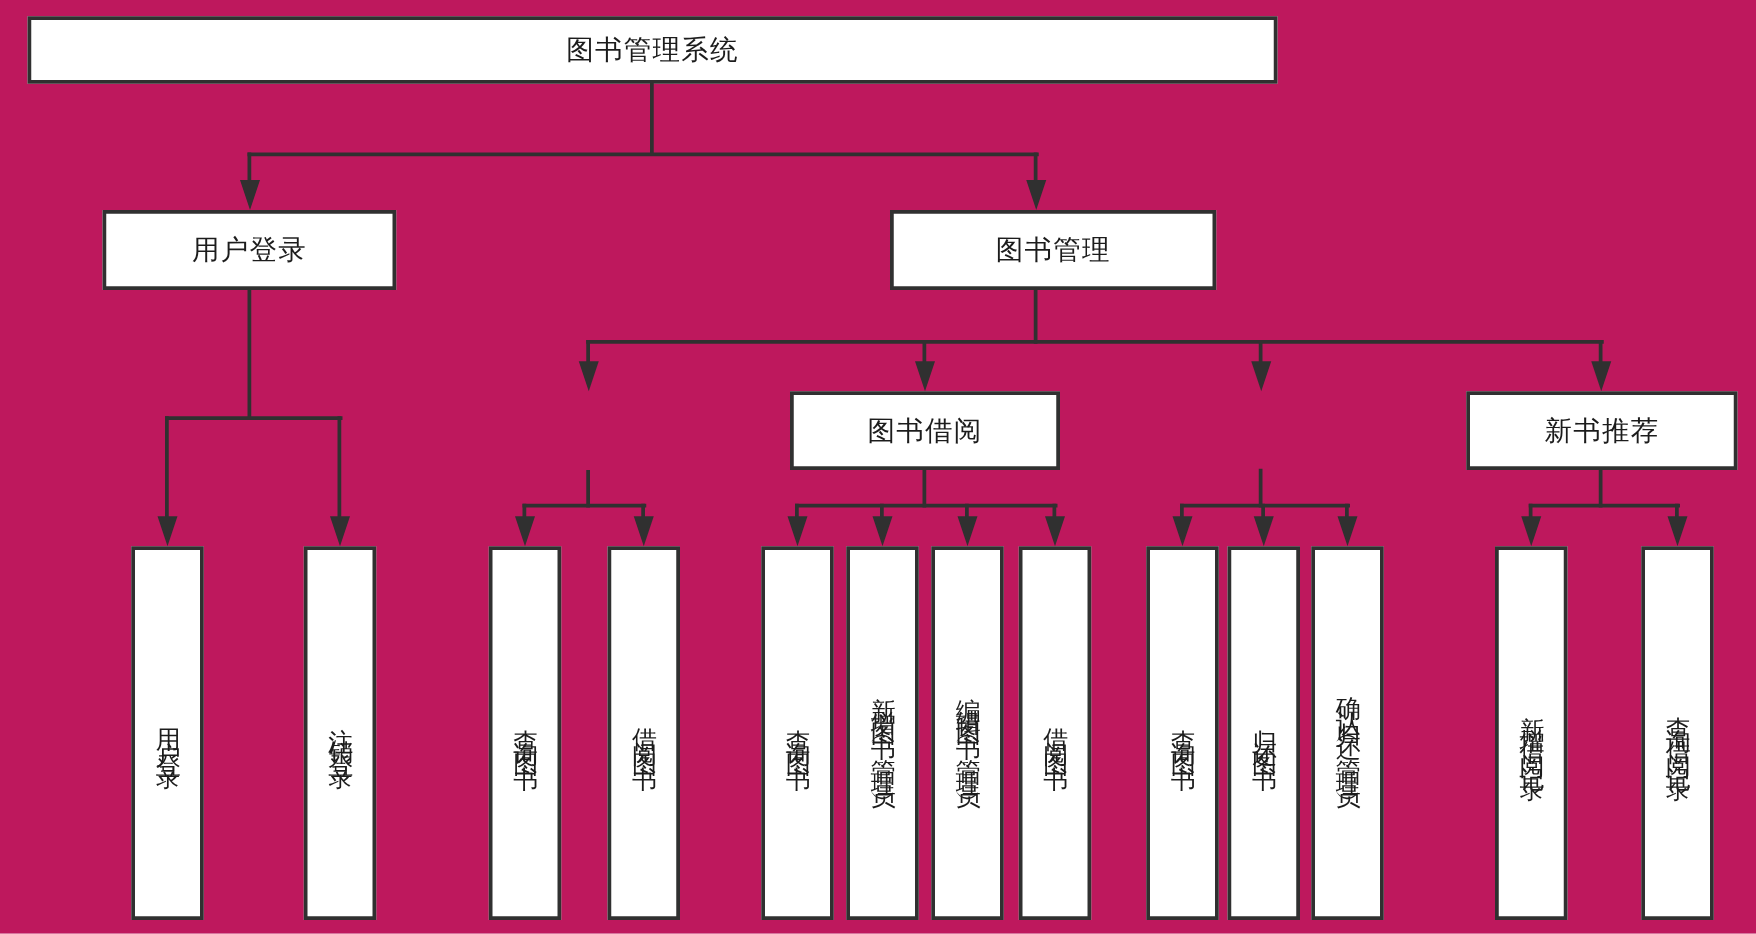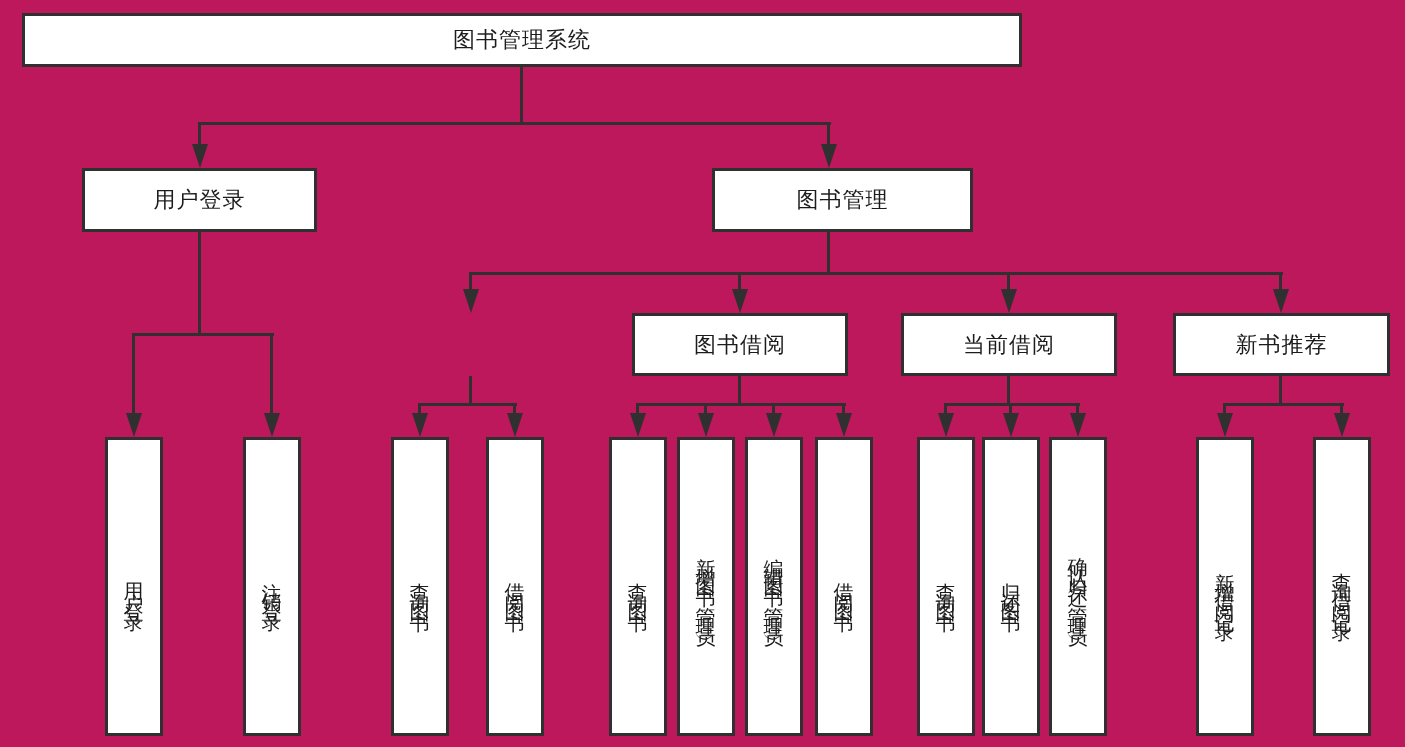--- a/index.html
+++ b/index.html
@@ -32,21 +32,20 @@
 <body>
 
 <div class="stage">
 
   <div class="box" style="left:22px;top:13px;width:1000px;height:54px">图书管理系统</div>
 
   <div class="box" style="left:82px;top:168px;width:235px;height:64px">用户登录</div>
   <div class="box" style="left:712px;top:168px;width:261px;height:64px">图书管理</div>
 
   <div class="box" style="left:632px;top:313px;width:216px;height:63px">图书借阅</div>
-  <div class="box" style="left:901px;top:313px;width:216px;height:63px">当前借阅</div>
   <div class="box" style="left:1173px;top:313px;width:217px;height:63px">新书推荐</div>
 
   <div class="box vbox" style="left:105px;top:437px;width:58px;height:299px">用户登录</div>
   <div class="box vbox" style="left:243px;top:437px;width:58px;height:299px">注销登录</div>
 
   <div class="box vbox" style="left:391px;top:437px;width:58px;height:299px">查询图书</div>
   <div class="box vbox" style="left:486px;top:437px;width:58px;height:299px">借阅图书</div>
 
   <div class="box vbox" style="left:609px;top:437px;width:58px;height:299px">查询图书</div>
   <div class="box vbox" style="left:677px;top:437px;width:58px;height:299px">新增图书（管理员）</div>

